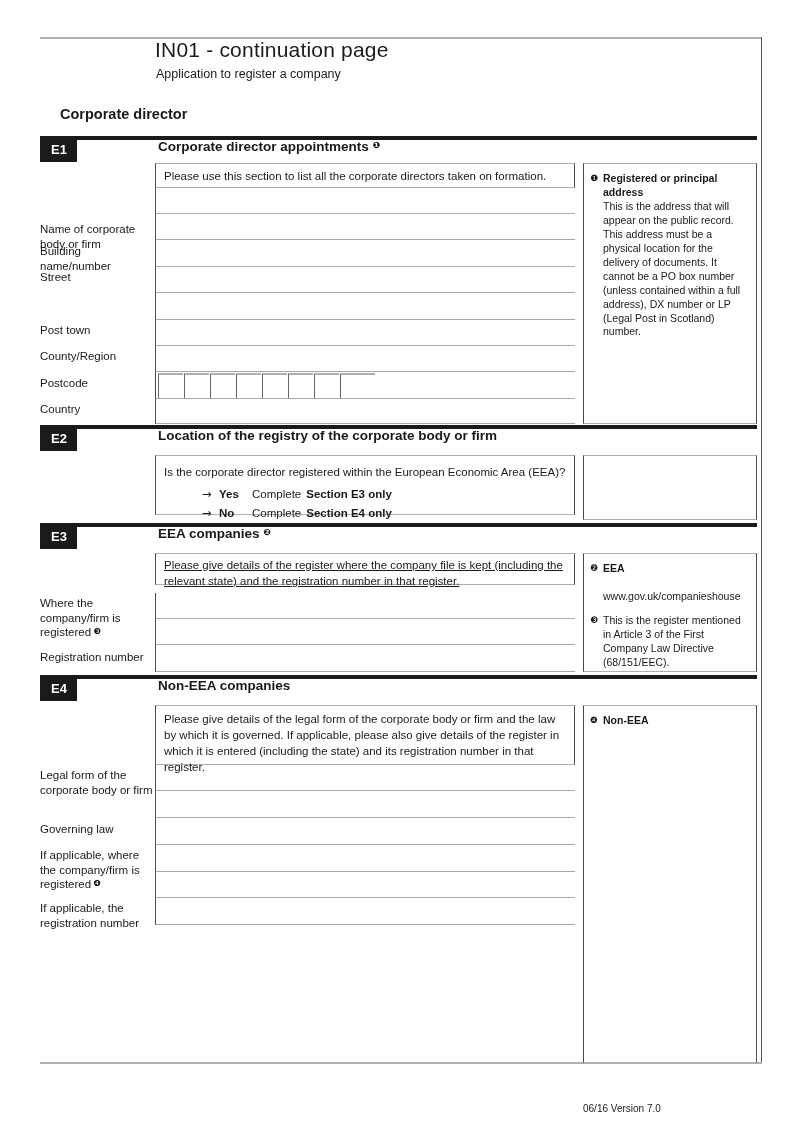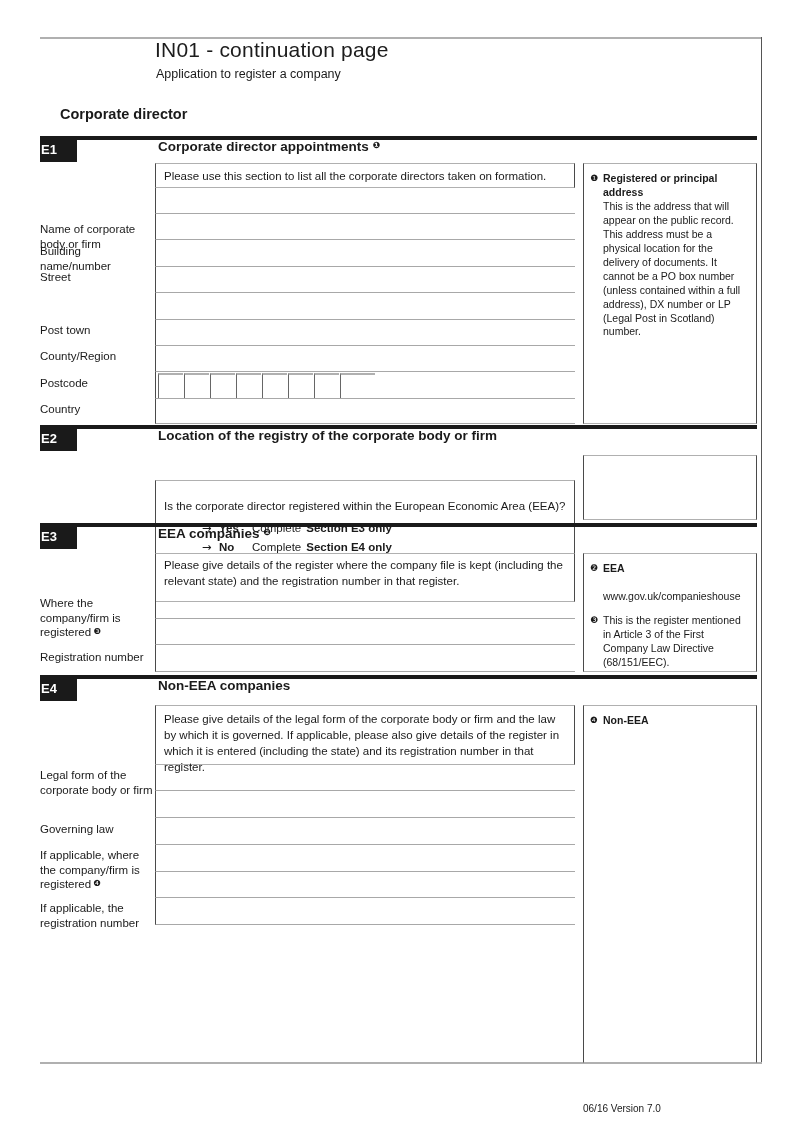--- a/index.html
+++ b/index.html
@@ -8,21 +8,21 @@
     font-family:"Liberation Sans", sans-serif;color:#1a1a1a;overflow:hidden;
   }
   .hairline{position:absolute;background:#b0b0b0;height:2px;}
   .vline{position:absolute;background:#555;width:1px;}
   .title{position:absolute;left:155px;top:38px;font-size:21px;letter-spacing:.2px;color:#1c1c1c;}
   .subtitle{position:absolute;left:156px;top:67px;font-size:12.5px;}
   .doc-heading{position:absolute;left:40px;top:106px;font-size:14.5px;font-weight:bold;margin-left:20px;}
   .secbar{position:absolute;left:40px;width:717px;height:4px;background:#1a1a1a;}
   .badge{
     position:absolute;left:40px;width:37px;height:26px;background:#1a1a1a;color:#fff;
-    font-weight:bold;font-size:13px;display:flex;align-items:center;padding-left:1px;box-sizing:border-box;
+    font-weight:bold;font-size:13px;display:flex;align-items:center;padding-left:11px;box-sizing:border-box;
   }
   .secheading{position:absolute;left:158px;font-size:13.5px;font-weight:bold;white-space:nowrap;}
   .hmarker{font-size:9px;vertical-align:3px;margin-left:4px;font-family:"DejaVu Sans", sans-serif;}
   .lmarker{font-size:8.5px;vertical-align:2px;margin-left:2px;font-family:"DejaVu Sans", sans-serif;}
   .ibox{
     position:absolute;left:155px;width:420px;box-sizing:border-box;background:#fff;
     border:1px solid #4a4a4a;border-top:1px solid #b0b0b0;border-bottom:1px solid #b0b0b0;
     padding:4px 8px;font-size:11.5px;line-height:1.38;
   }
   .frow{
@@ -112,21 +112,21 @@
       </span>
     </div>
   </div>
 
   <div class="secbar" style="top:425px;"></div>
   <div class="badge" style="top:425px;">E2</div>
   <div class="secheading" style="top:428px;">
     <span>Location of the registry of the corporate body or firm</span>
   </div>
 
-  <div class="ibox" style="top:455px;height:83px;padding-top:17px;margin-top:25px;">
+  <div class="ibox" style="top:455px;height:60px;padding-top:8px;">
     <div class="question">Is the corporate director registered within the European Economic Area (EEA)?</div>
     <div class="opt">
       <span class="oarrow">→</span>
       <span class="olabel">Yes</span>
       <span class="oprefix">Complete</span>
       <span class="obold">Section E3 only</span>
     </div>
     <div class="opt" style="margin-top:3px;">
       <span class="oarrow">→</span>
       <span class="olabel">No</span>
@@ -136,21 +136,21 @@
   </div>
 
   <div class="sidebox" style="top:455px;height:65px;"></div>
 
   <div class="secbar" style="top:523px;"></div>
   <div class="badge" style="top:523px;">E3</div>
   <div class="secheading" style="top:526px;">
     <span>EEA companies</span><span class="hmarker">❷</span>
   </div>
 
-  <div class="ibox" style="top:553px;height:49px;">Please give details of the register where the company file is kept (including the relevant state) and the registration number in that register.</div>
+  <div class="ibox" style="top:553px;height:32px;text-decoration:underline;">Please give details of the register where the company file is kept (including the relevant state) and the registration number in that register.</div>
 
   <div class="flabel" style="top:596px;">
     <span>Where the company/firm is registered</span><span class="lmarker">❸</span>
   </div>
   <div class="frow" style="top:593px;height:26px;"></div>
   <div class="frow" style="top:619px;height:26px;"></div>
 
   <div class="flabel" style="top:650px;"><span>Registration number</span></div>
   <div class="frow" style="top:645px;height:27px;"></div>
 

